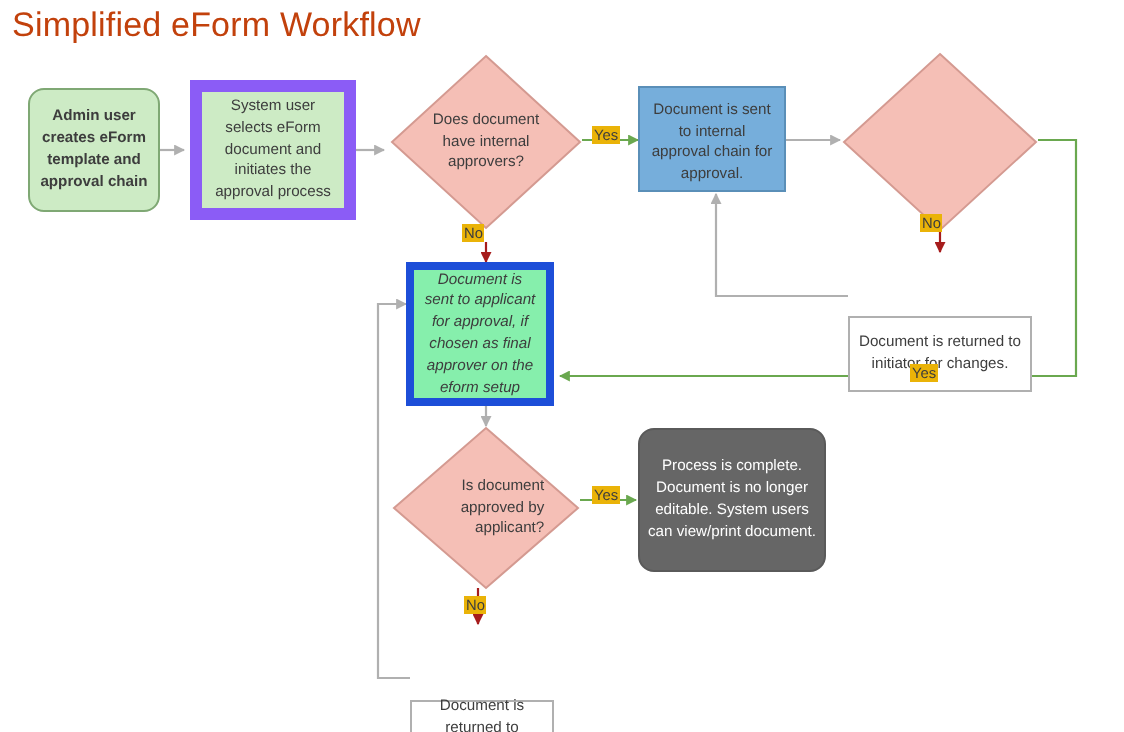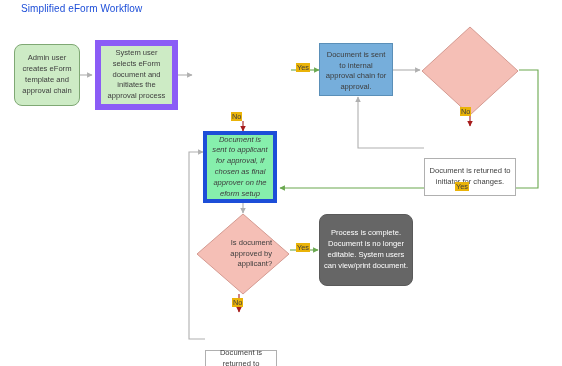--- a/index.html
+++ b/index.html
@@ -10,24 +10,24 @@
   #canvas {
     position: relative;
     width: 562px;
     height: 366px;
     background: #ffffff;
     font-family: "Liberation Sans", sans-serif;
     overflow: hidden;
   }
   #title {
     position: absolute;
-    left: 21px;
+    left: 6px;
     top: 3px;
-    font-size: 10px;
-    color: #1d4ed8;
+    font-size: 17px;
+    color: #c2410c;
     letter-spacing: 0.1px;
     white-space: nowrap;
   }
   svg.layer {
     position: absolute;
     left: 0;
     top: 0;
     width: 562px;
     height: 366px;
   }
@@ -139,28 +139,34 @@
 
     <path d="M 243 203 L 243 213" stroke="#b0b0b0" stroke-width="1.1" fill="none" marker-end="url(#arrow-gray)"></path>
 
     <path d="M 290 250 L 318 250" stroke="#6aa84f" stroke-width="1.1" fill="none" marker-end="url(#arrow-green)"></path>
 
     <path d="M 239 294 L 239 312" stroke="#a61c1c" stroke-width="1.1" fill="none" marker-end="url(#arrow-red)"></path>
 
     <path d="M 205 339 L 189 339 L 189 152 L 203 152" stroke="#b0b0b0" stroke-width="1.1" fill="none" marker-end="url(#arrow-gray)"></path>
   </svg>
 
-  <div class="node proc-green-round" style="left:14px; top:44px; width:66px; height:62px;">
+  <div class="node proc-green-round" style="left:14px; top:44px; width:66px; height:62px;font-weight:bold;">
     <span>Admin user creates eForm template and approval chain</span>
   </div>
 
   <div class="node proc-green-rect" style="left:95px; top:40px; width:83px; height:70px;">
     <span>System user selects eForm document and initiates the approval process</span>
   </div>
 
+  <div class="decision" style="left:195px; top:27px; width:96px; height:88px;">
+    <svg class="dia" viewBox="0 0 96 88" preserveAspectRatio="none">
+      <polygon points="48,1 95,44 48,87 1,44" fill="#f5bfb6" stroke="#d49a91" stroke-width="1"></polygon>
+    </svg>
+    <span class="dtext">Does document have internal approvers?</span>
+  </div>
 
   <div class="node proc-blue" style="left:319px; top:43px; width:74px; height:53px;align-items:flex-end;">
     <span>Document is sent to internal approval chain for approval.</span>
   </div>
 
   <div class="decision" style="left:421px; top:26px; width:98px; height:90px;">
     <svg class="dia" viewBox="0 0 98 90" preserveAspectRatio="none">
       <polygon points="49,1 97,45 49,89 1,45" fill="#f5bfb6" stroke="#d49a91" stroke-width="1"></polygon>
     </svg>
   </div>

